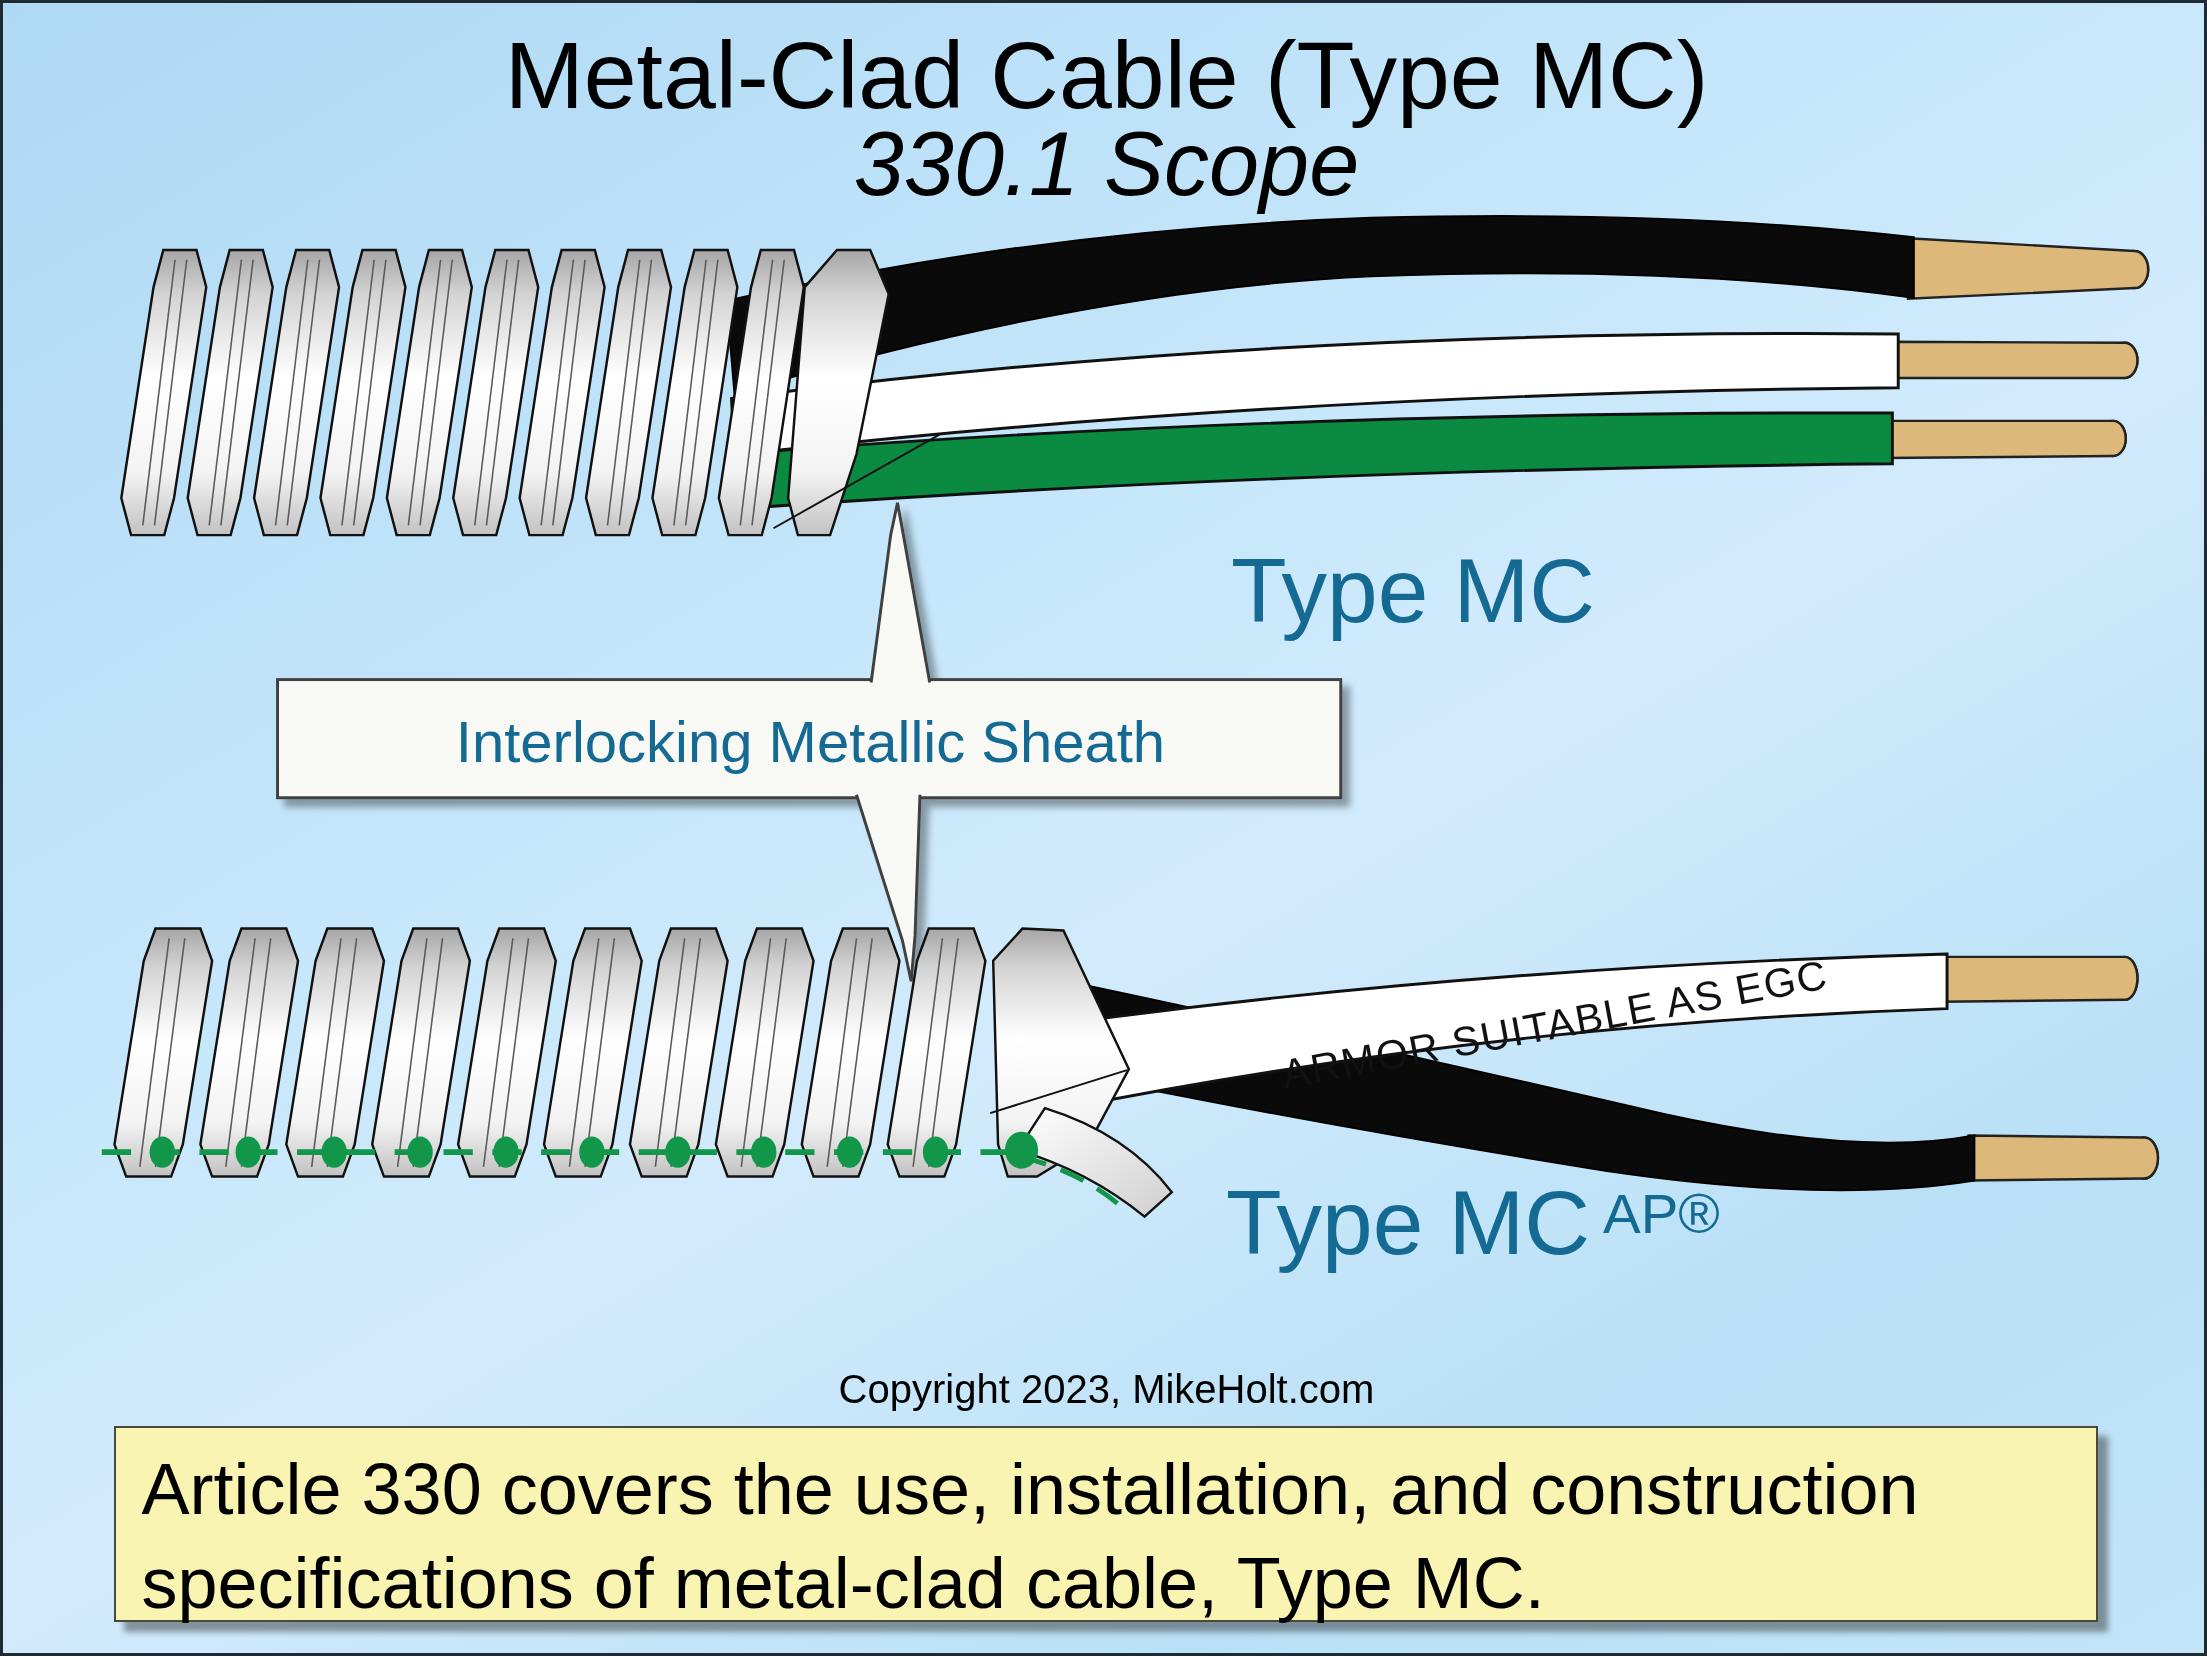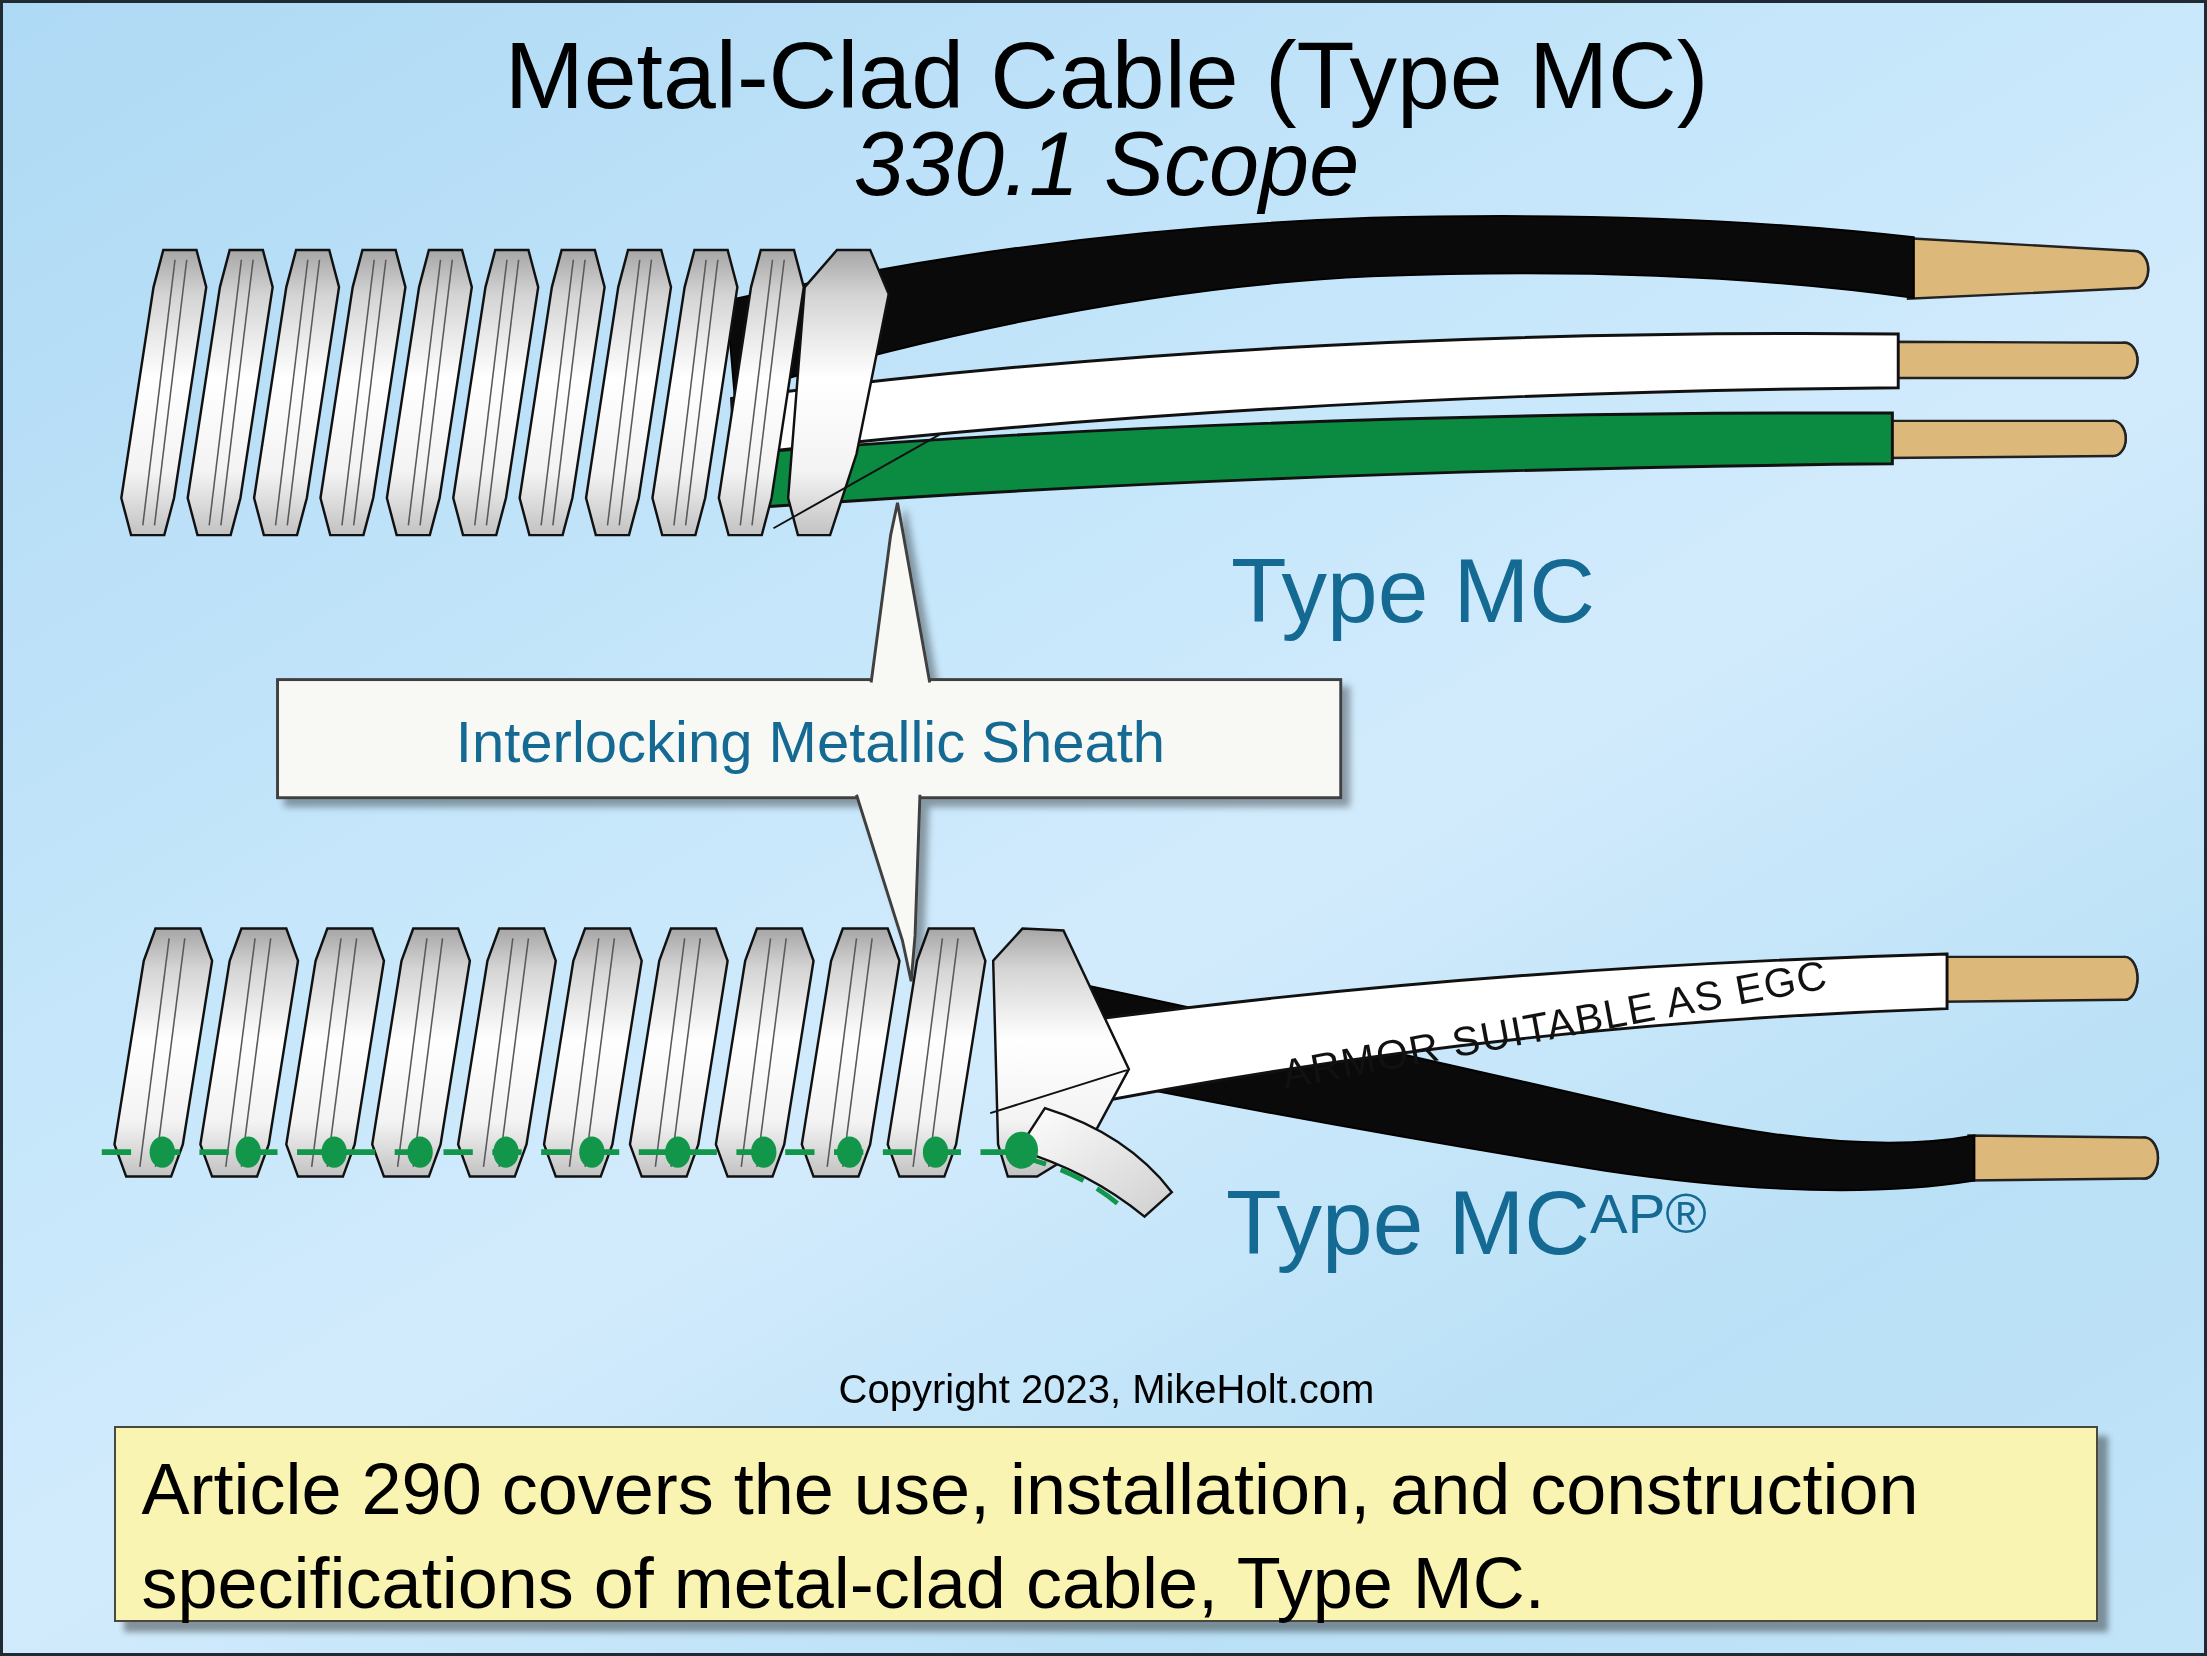--- a/index.html
+++ b/index.html
@@ -5,21 +5,21 @@
   html,body{margin:0;padding:0;background:#8aa7b8;font-family:"Liberation Sans","DejaVu Sans",sans-serif;}
   #canvas{position:relative;width:2207px;height:1656px;box-sizing:border-box;border:3.9px solid #1f2a33;
           background:linear-gradient(150deg,#aed9f4 0%,#c7e7fb 40%,#d2ebfc 55%,#b9e0f6 80%,#c2e4f9 100%);overflow:hidden;}
   #art{position:absolute;left:0;top:0;width:100%;height:100%;}
   .txt{position:absolute;color:#000;}
   .title-line1{left:0;top:17.6px;width:2207px;text-align:center;font-size:95px;letter-spacing:0;}
   .title-line2{left:0;top:110px;width:2207px;text-align:center;font-size:90px;font-style:italic;}
   .type-label{color:#156a93;font-size:91px;}
   .type-mc-top{left:1228px;top:536px;}
   .type-mc-ap{left:1223px;top:1168px;}
-  .type-mc-ap sup{font-size:0.62em;vertical-align:0.38em;}
+  .type-mc-ap sup{font-size:0.62em;vertical-align:0.38em;margin-left:13px;}
   .callout-text{left:274px;top:679px;width:1067px;height:119px;display:flex;align-items:center;justify-content:center;
                 color:#156a93;font-size:58px;white-space:nowrap;}
   .copyright{left:0;top:1364px;width:2207px;text-align:center;font-size:40px;}
   .note-box{left:111px;top:1423px;width:1984px;height:196px;box-sizing:border-box;background:#faf4b2;
             border:2.9px solid #4a4a3c;box-shadow:9.8px 9.8px 5.9px rgba(40,40,40,0.45);
             padding:13.7px 25.5px;font-size:72px;line-height:1.31;color:#000;}
 </style>
 </head>
 <body>
 
@@ -170,15 +170,15 @@
   <div class="txt title-line2">330.1 Scope</div>
 
   <div class="txt type-label type-mc-top">Type MC</div>
 
   <div class="txt type-label type-mc-ap"><span>Type MC</span><sup>AP®</sup></div>
 
   <div class="txt callout-text">Interlocking Metallic Sheath</div>
 
   <div class="txt copyright">Copyright 2023, MikeHolt.com</div>
 
-  <div class="txt note-box">Article 290 covers the use, installation, and construction specifications of metal-clad cable, Type MC.</div>
+  <div class="txt note-box">Article 330 covers the use, installation, and construction specifications of metal-clad cable, Type MC.</div>
 </div>
 
 
 </body></html>

